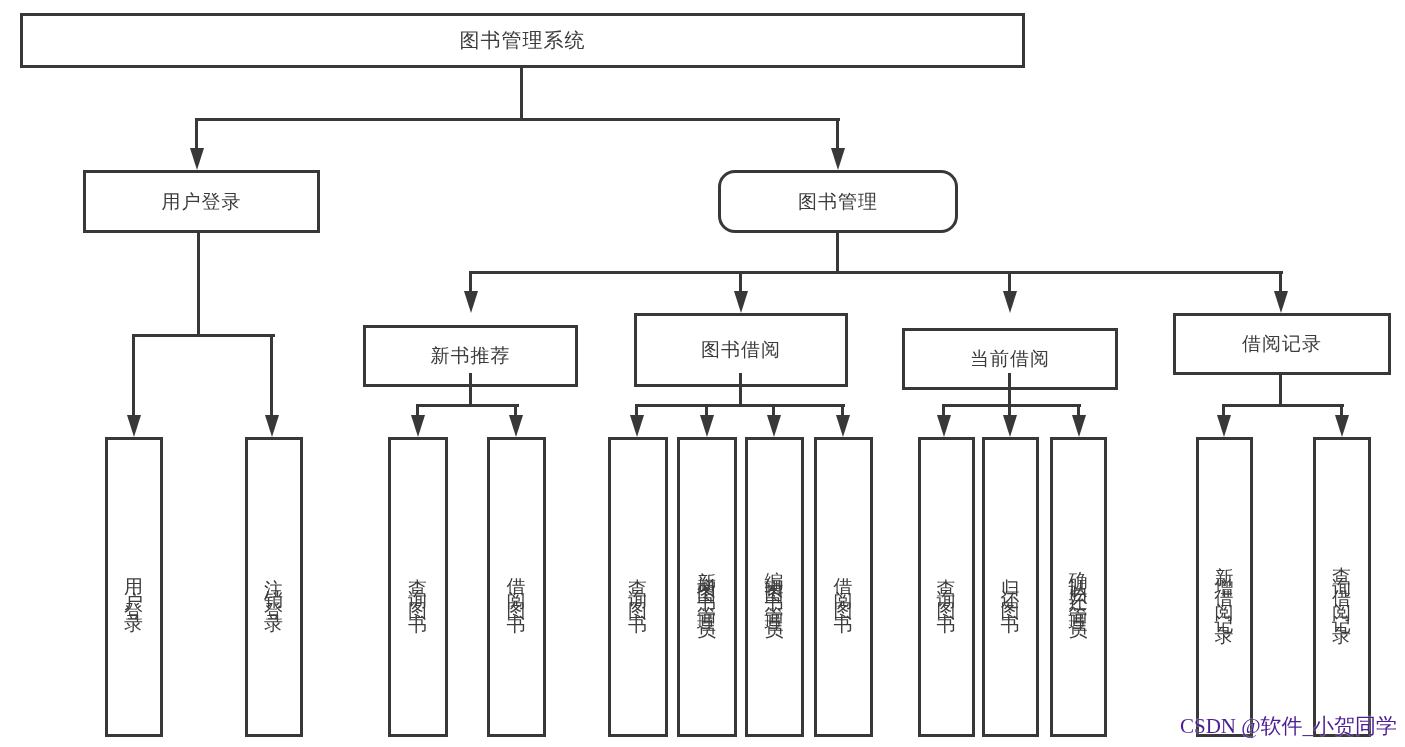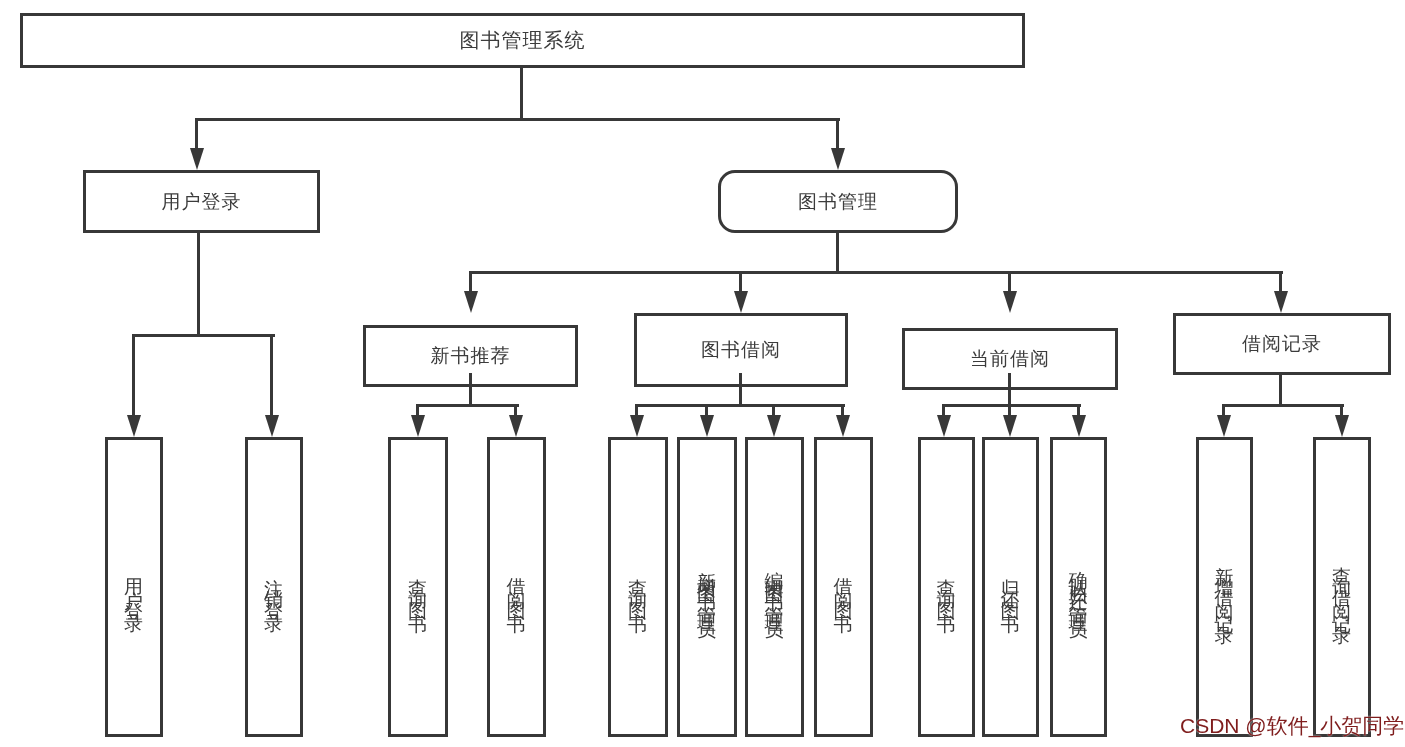--- a/index.html
+++ b/index.html
@@ -42,24 +42,25 @@
   .ah{
     position:absolute;width:0;height:0;
     border-left:7px solid transparent;
     border-right:7px solid transparent;
     border-top:22px solid #383838;
   }
   .watermark{
     position:absolute;
     left:1180px;top:712px;
     font-size:21px;
-    color:#7f1d1d;
+    color:#4c1d95;
     white-space:nowrap;
     z-index:10;
     text-shadow:0 0 2px #ffffff;
+    font-family:Liberation Serif, serif;
   }
 </style>
 </head>
 <body>
 
 <div class="canvas">
 
   <div class="box h root" style="left:20px;top:13px;width:1005px;height:55px;">
     <span>图书管理系统</span>
   </div>

